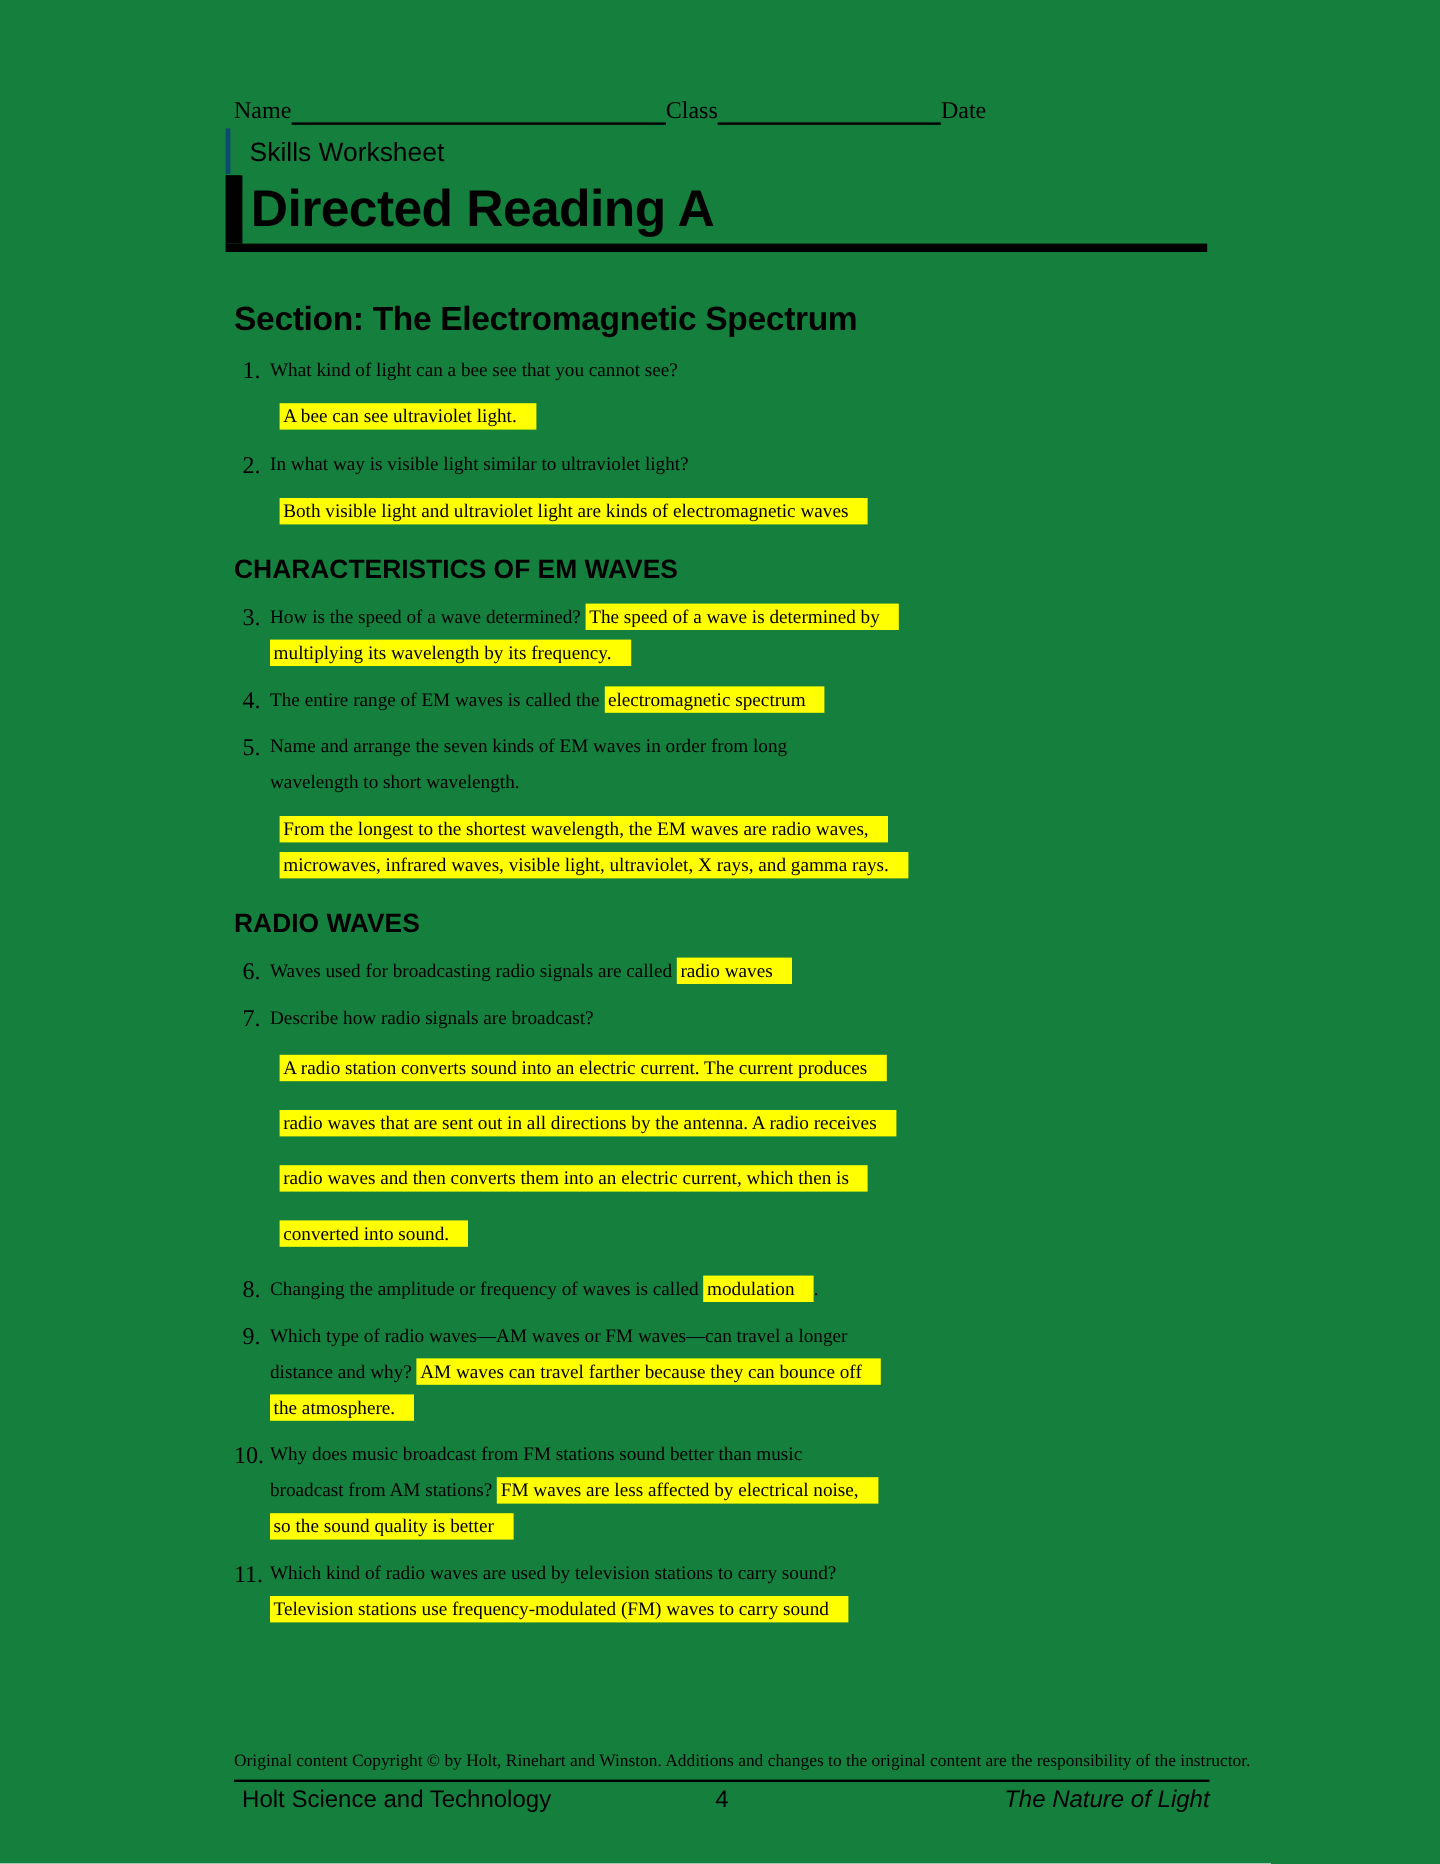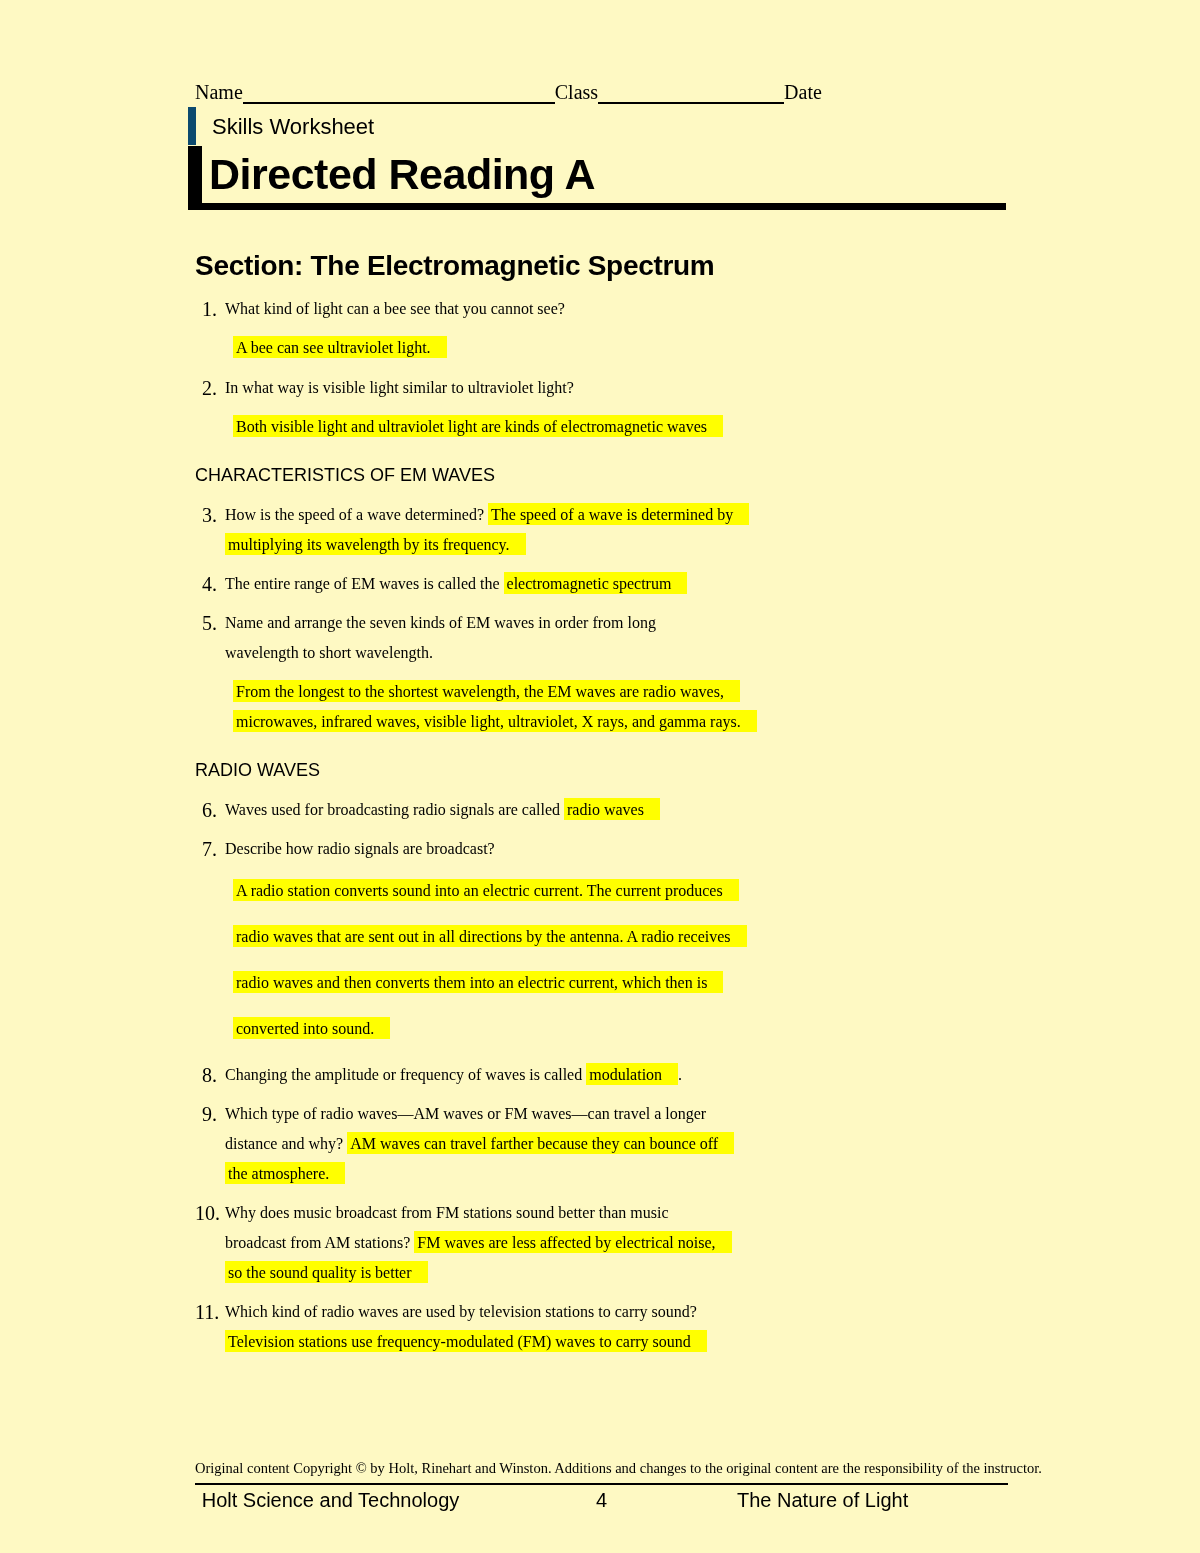--- a/index.html
+++ b/index.html
@@ -1,58 +1,58 @@
 <!DOCTYPE html>
 <html style="--hl: #ffff00;"><head>
 <meta charset="utf-8">
 <style>
   * { margin:0; padding:0; box-sizing:border-box; }
   html,body { background:#ffffff; }
   .page {
-    position:relative; width:1200px; height:1553px; background:#fef9c3;
+    position:relative; width:1200px; height:1553px; background:#15803d;
     font-family:"Liberation Serif", serif; color:#000; overflow:hidden;
   }
 
   
   .name-row {
     position:absolute; top:80px; left:195px; width:812px;
     display:flex; align-items:flex-end;
     font-size:20px; line-height:24px; font-family:"Liberation Serif", serif;
   }
   .name-row .lbl { flex:none; }
   .name-row .blank { border-bottom:2px solid #000; height:24px; flex:none; }
   .blank-name { width:312px; }
   .blank-class { width:186px; }
   .blank-date { flex:1 1 auto; }
 
   
   .skills-row {
     position:absolute; top:107px; left:188px;
-    border-left:8px solid #0c4a6e; padding:7px 0 5px 16px;
+    border-left:4px solid #0c4a6e; padding:7px 0 5px 16px;
     font-family:"Liberation Sans", sans-serif; font-size:22px; line-height:26px;
   }
   .title-row {
     position:absolute; top:146px; left:188px;
     border-left:14px solid #000; padding-left:7px;
     font-family:"Liberation Sans", sans-serif; font-weight:bold;
     font-size:43px; line-height:57px; height:57px; letter-spacing:-0.5px;
   }
   .title-rule {
     position:absolute; top:203px; left:188px; width:818px; height:7px; background:#000;
   }
 
   
   .content { position:absolute; top:248px; left:195px; width:814px; }
   .section-title {
     font-family:"Liberation Sans", sans-serif; font-weight:bold;
     font-size:28px; line-height:36px; margin-bottom:10px; letter-spacing:-0.3px;
   }
   .block-heading {
-    font-family:"Liberation Sans", sans-serif; font-weight:normal;
-    font-size:18px; line-height:26px; margin:20px 0 12px 0;
+    font-family:"Liberation Sans", sans-serif; font-weight:bold;
+    font-size:22px; line-height:26px; margin:20px 0 12px 0;
   }
   .question { display:flex; margin-bottom:9px; }
   .q-num {
     flex:none; width:30px; text-align:right; padding-right:8px;
     font-size:20px; line-height:30px;
   }
   .q-lines { flex:1 1 auto; min-width:0; }
   .q-line { font-size:16px; line-height:30px; white-space:nowrap; }
   .answer { margin:8px 0 10px 38px; }
   .answer.tight { margin-top:4px; }
@@ -70,21 +70,21 @@
     text-align:right; white-space:nowrap;
   }
   .footer-rule { position:absolute; top:1483px; left:195px; width:813px; height:2px; background:#000; }
   .footer-row {
     position:absolute; top:1488px; left:195px; width:813px;
     display:flex; align-items:flex-start;
     font-family:"Liberation Sans", sans-serif; font-size:20px; line-height:24px;
   }
   .footer-row .f-left  { flex:1; text-align:center; }
   .footer-row .f-mid   { flex:1; text-align:center; }
-  .footer-row .f-right { flex:1; text-align:left; }
+  .footer-row .f-right { flex:1; text-align:right;font-style:italic; }
 </style>
 </head>
 <body>
 
 <div class="page">
 
   <div class="name-row">
     <span class="lbl">Name</span>
     <span class="blank blank-name"></span>
     <span class="lbl">Class</span>

